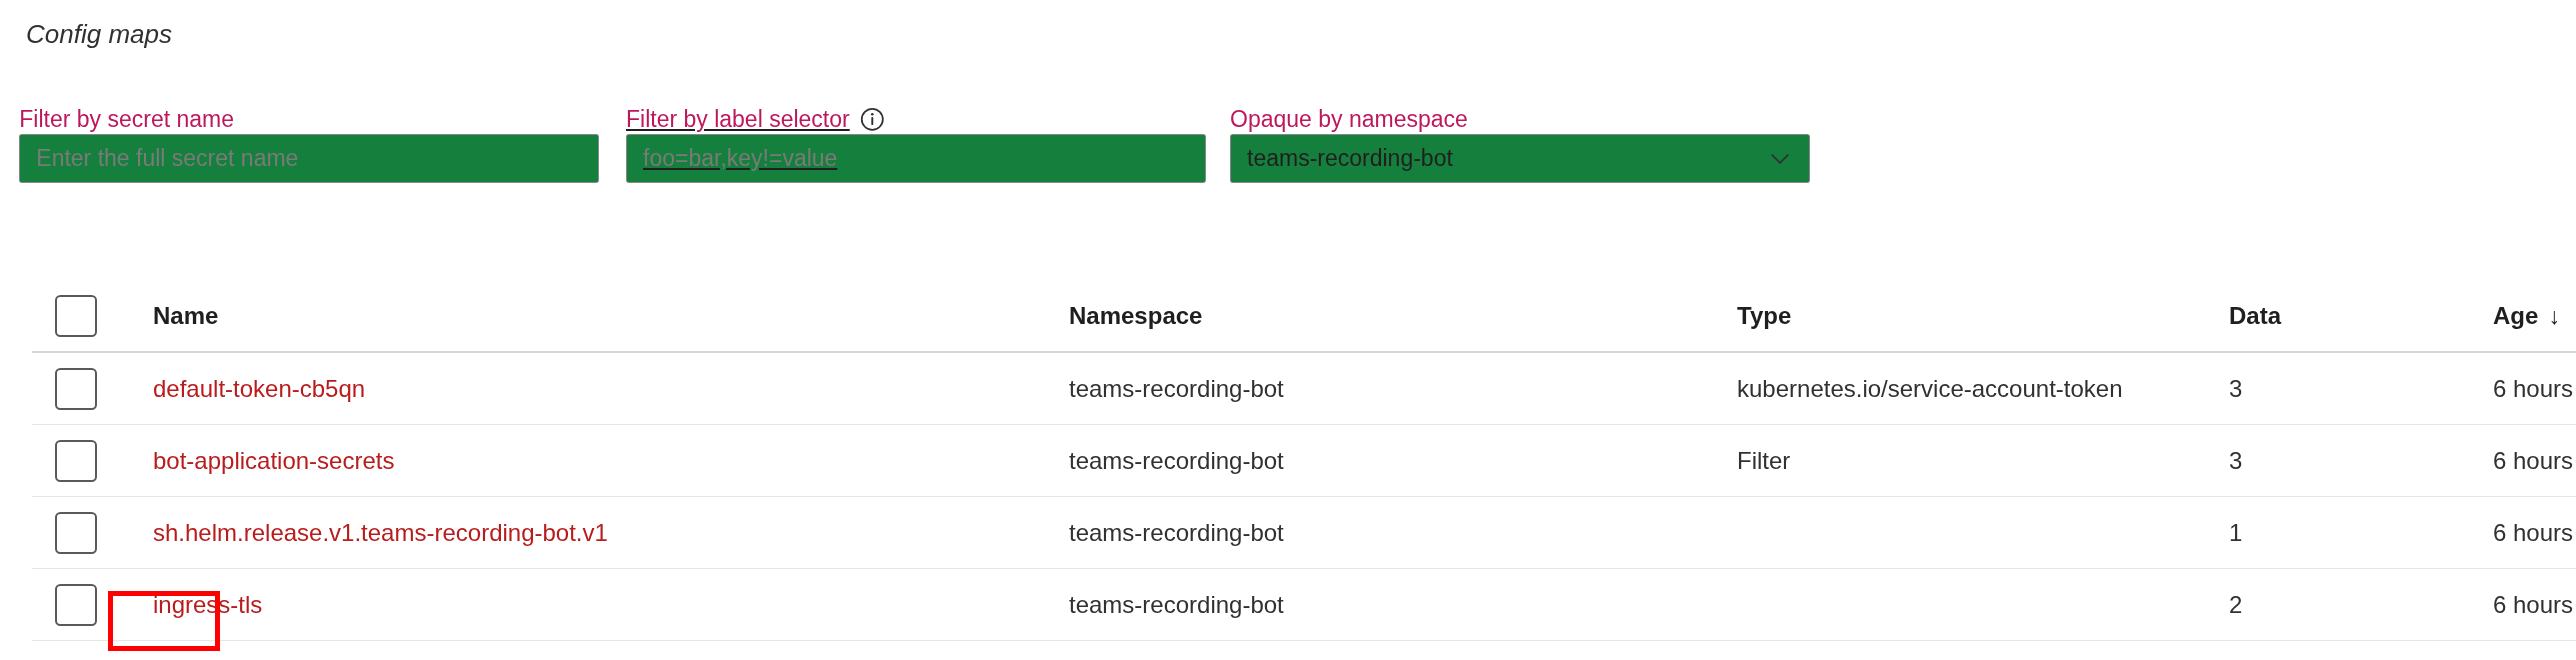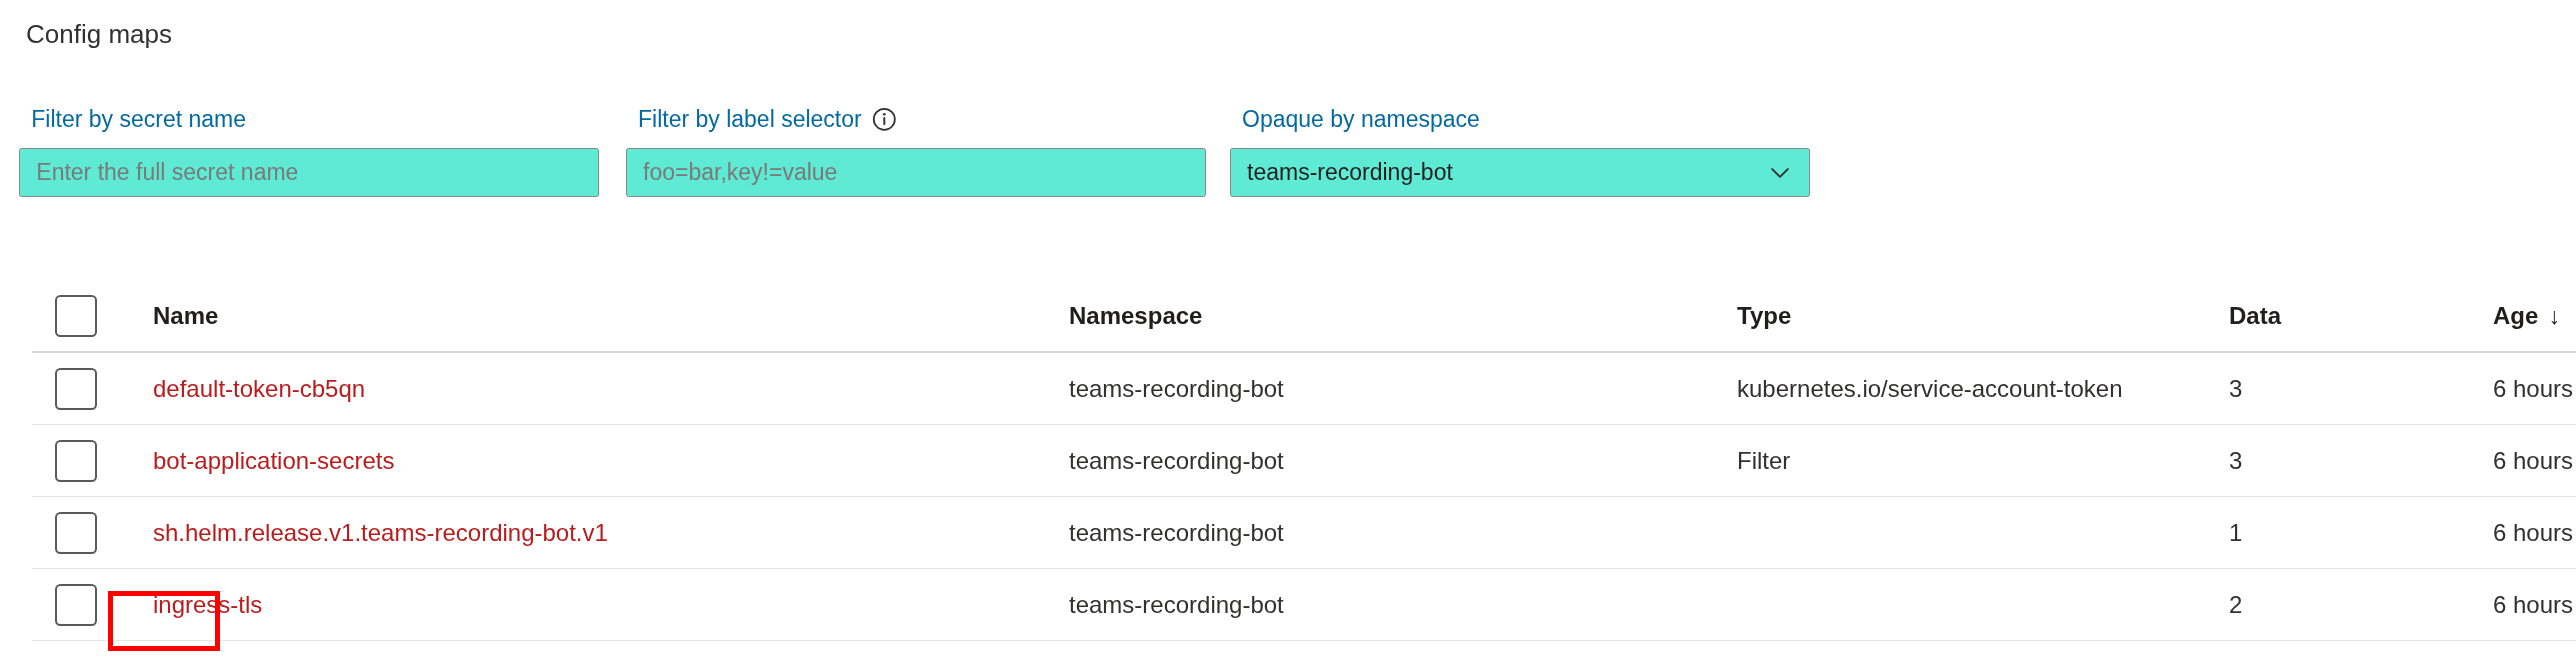--- a/index.html
+++ b/index.html
@@ -22,20 +22,21 @@
 
   
   .tabstrip {
     position: absolute;
     left: 0;
     top: 0;
     width: 2576px;
     height: 69px;
     display: flex;
     align-items: flex-start;
+    font-style: italic;
   }
   .tab {
     position: relative;
     height: 69px;
     display: flex;
     align-items: center;
     padding: 0 26px;
     font-size: 26px;
     color: #323130;
     cursor: pointer;
@@ -66,46 +67,44 @@
     top: 104px;
     width: 2576px;
     height: 114px;
   }
   .filter-group {
     position: absolute;
     top: 0;
   }
   .filter-label {
     font-size: 23px;
-    color: #0369a1;
+    color: #be185d;
     line-height: 28px;
     height: 30px;
     display: flex;
     align-items: center;
     white-space: nowrap;
-    margin-left: 12px;
   }
   .info-icon {
     display: inline-flex;
     align-items: center;
     justify-content: center;
     width: 24.6px;
     height: 24.6px;
     margin-left: 10.5px;
     cursor: pointer;
   }
   .info-icon svg { display: block; }
 
   .field {
-    margin-top: 14px;
     height: 49px;
     box-sizing: border-box;
     border: 1.8px solid #8a8886;
     border-radius: 2.6px;
-    background: #5eead4;
+    background: #15803d;
     display: flex;
     align-items: center;
     padding: 0 16px;
     font-size: 23px;
     font-family: "Liberation Sans", sans-serif;
   }
   .field.value-text {
     color: #201f1e;
   }
   .field input {
@@ -126,21 +125,21 @@
   }
   .chev {
     width: 26px;
     height: 26px;
     flex: 0 0 auto;
     margin-left: 12.3px;
   }
   .chev svg { display: block; }
 
   #filter-name-group  { left: 19.3px;   width: 580px; }
-  #filter-label-group { left: 626px;  width: 580px; }
+  #filter-label-group { left: 626px;  width: 580px; text-decoration: underline; }
   #filter-ns-group    { left: 1230px; width: 580px; }
 
   
   .table {
     position: absolute;
     left: 32px;
     top: 281px;
     width: 2544px;
   }
   .trow {

